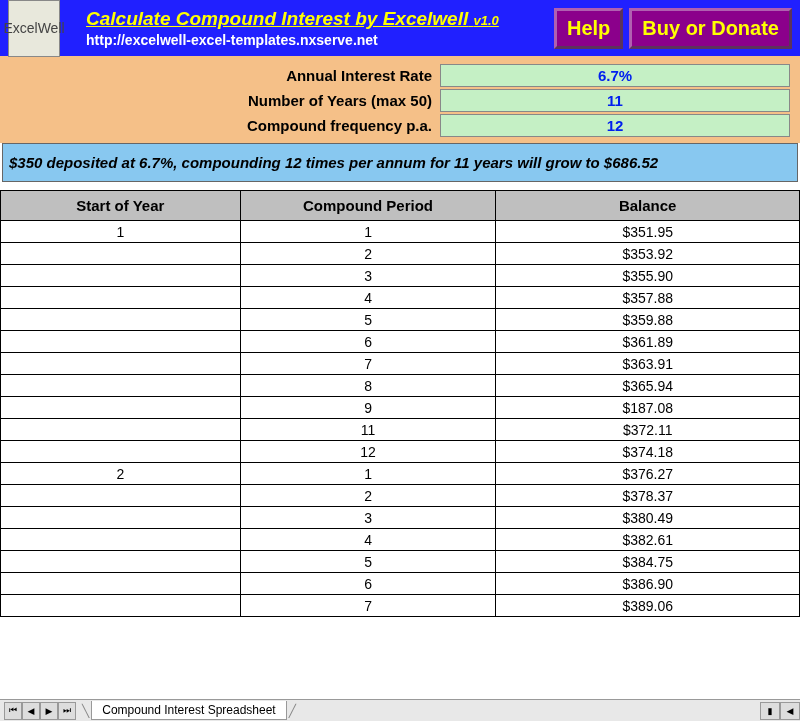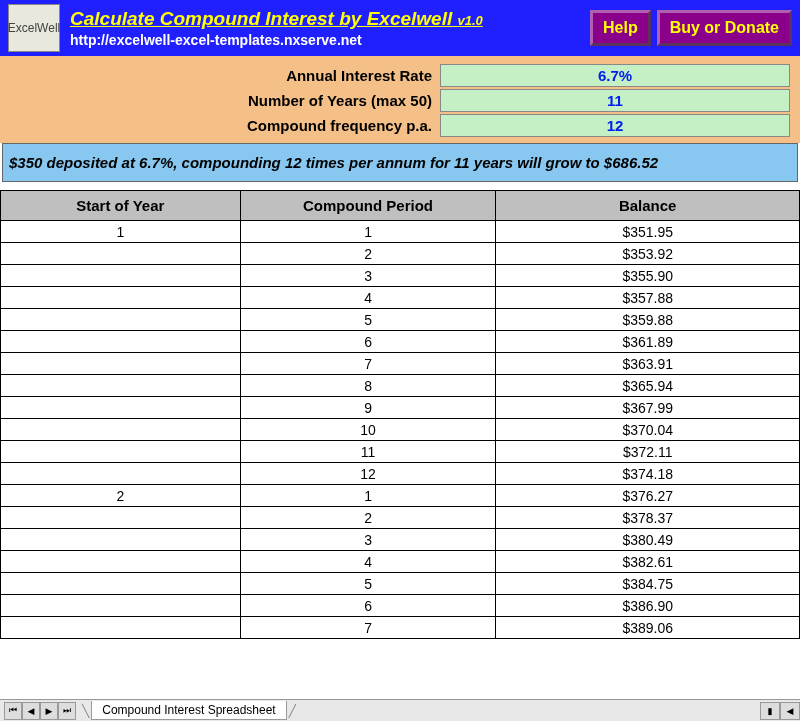--- a/index.html
+++ b/index.html
@@ -6,28 +6,28 @@
 body { font-family: Arial, sans-serif; background: #fff; width: 800px; overflow: hidden; }
 
 .header-bar {
   background: #2020FF;
   display: flex;
   align-items: center;
   padding: 4px 8px;
   height: 56px;
 }
 .logo {
-  width: 52px; height: 48px;
+  width: 52px; height: 57px;
   background: #e8e8dc;
   border: 1px solid #888;
-  margin-right: 10px;
+  margin-right: 26px;
   display: flex;
   align-items: center;
   justify-content: center;
-  font-size: 12px;
+  font-size: 14px;
   text-align: center;
   color: #444;
 }
 .title-area { flex: 1; }
 .app-title {
   color: #FFFF00;
   font-weight: bold;
   font-size: 19px;
   text-decoration: underline;
   font-style: italic;
@@ -37,21 +37,21 @@
   color: #fff;
   font-weight: bold;
   font-size: 14px;
   margin-top: 2px;
 }
 .hdr-btn {
   background: #8B008B;
   border: 3px outset #b060b0;
   color: #FFFF00;
   font-weight: bold;
-  font-size: 16px;
+  font-size: 20px;
   padding: 6px 10px;
   margin-left: 6px;
   cursor: pointer;
 }
 
 .inputs-area {
   background: #F5C088;
   padding: 6px 10px 4px;
 }
 .input-row { display: flex; align-items: center; margin-bottom: 2px; }
@@ -225,26 +225,21 @@
           <td>$363.91</td>
         </tr>
         <tr>
           <td></td>
           <td>8</td>
           <td>$365.94</td>
         </tr>
         <tr>
           <td></td>
           <td>9</td>
-          <td>$367.99</td>
-        </tr>
-        <tr>
-          <td></td>
-          <td>10</td>
-          <td>$370.04</td>
+          <td>$187.08</td>
         </tr>
         <tr>
           <td></td>
           <td>11</td>
           <td>$372.11</td>
         </tr>
         <tr>
           <td></td>
           <td>12</td>
           <td>$374.18</td>

